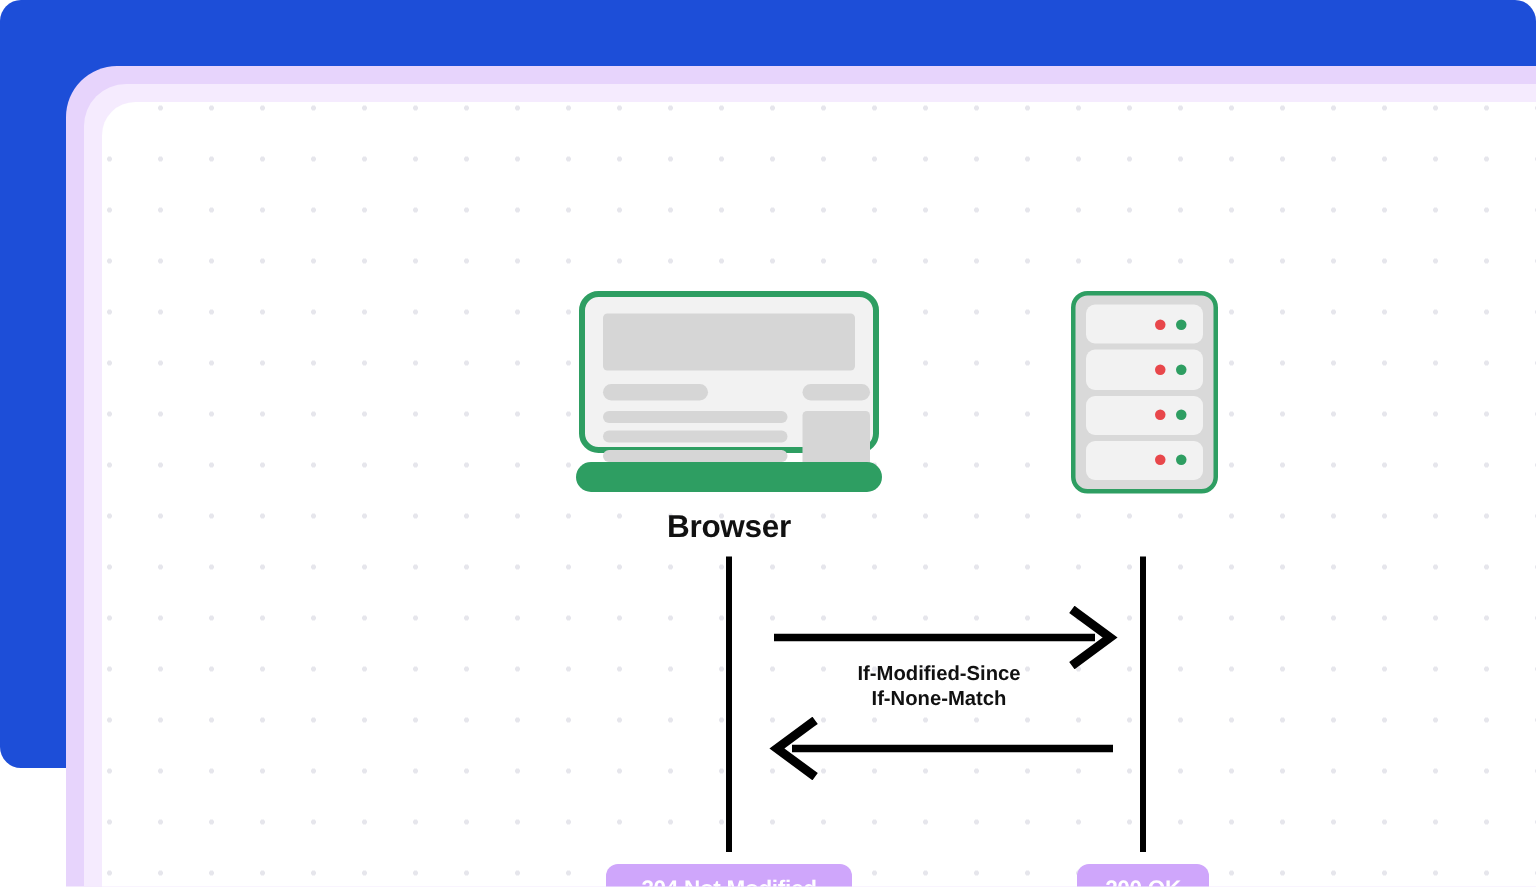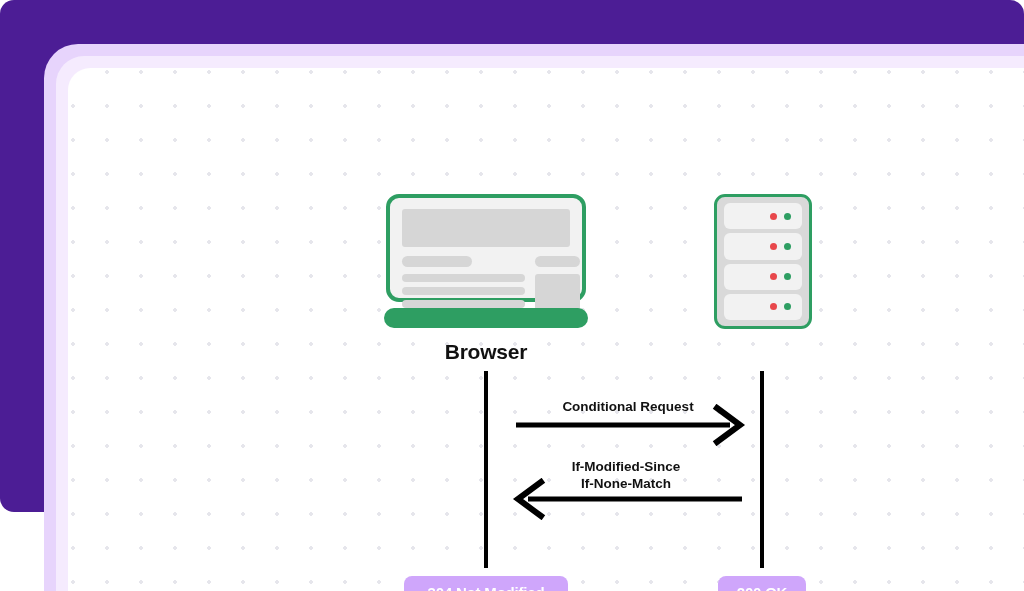--- a/index.html
+++ b/index.html
@@ -5,21 +5,21 @@
   * { margin:0; padding:0; box-sizing:border-box; }
 
   html, body {
     width:1024px; height:591px; overflow:hidden;
     font-family:"Liberation Sans", sans-serif;
   }
 
   
   #page {
     position:relative; width:1024px; height:512px;
-    background:#4c1d95;
+    background:#1d4ed8;
     border-radius:14px;
   }
 
   
   #frame-mid {
     position:absolute; left:44px; top:44px;
     width:1010px; height:600px;
     background:#e7d4fc;
     border-top-left-radius:34px;
   }
@@ -97,21 +97,21 @@
   .lifeline { position:absolute; width:4px; background:#000; }
   #lifeline-browser { left:416px; top:303px; height:197px; }
   #lifeline-server  { left:692px; top:303px; height:197px; }
 
   
   .msg-label {
     position:absolute; font-size:13.5px; font-weight:bold; color:#111;
     text-align:center; line-height:17px; white-space:pre-line;
   }
   #msg1-label { left:435px; top:330px; width:250px; }
-  #msg2-label { left:433px; top:390px; width:250px; }
+  #msg2-label { left:433px; top:372px; width:250px; }
   .msg-arrow { position:absolute; }
 
   
   .badge {
     position:absolute; background:#cfa6fb; color:#fff;
     font-size:15px; font-weight:bold; border-radius:8px;
     display:flex; align-items:center; justify-content:center;
     letter-spacing:-0.2px;
   }
   #badge-browser { left:336px; top:508px; width:164px; height:33px; }
@@ -161,21 +161,20 @@
           <span class="led led-red"></span>
           <span class="led led-green"></span>
         </div>
       </div>
     </div>
 
 
     <div class="lifeline" id="lifeline-browser"></div>
     <div class="lifeline" id="lifeline-server"></div>
 
-    <div class="msg-label" id="msg1-label">Conditional Request</div>
 
     <svg class="msg-arrow" style="left:444px; top:336px;" width="240" height="42">
       <line x1="4" y1="21" x2="218" y2="21" stroke="#000" stroke-width="5"></line>
       <polyline points="205,4 228,21 205,38" fill="none" stroke="#000" stroke-width="6" stroke-linecap="square" stroke-linejoin="miter"></polyline>
     </svg>
 
     <div class="msg-label" id="msg2-label">If-Modified-Since
 If-None-Match</div>
 
     <svg class="msg-arrow" style="left:444px; top:410px;" width="240" height="42">

